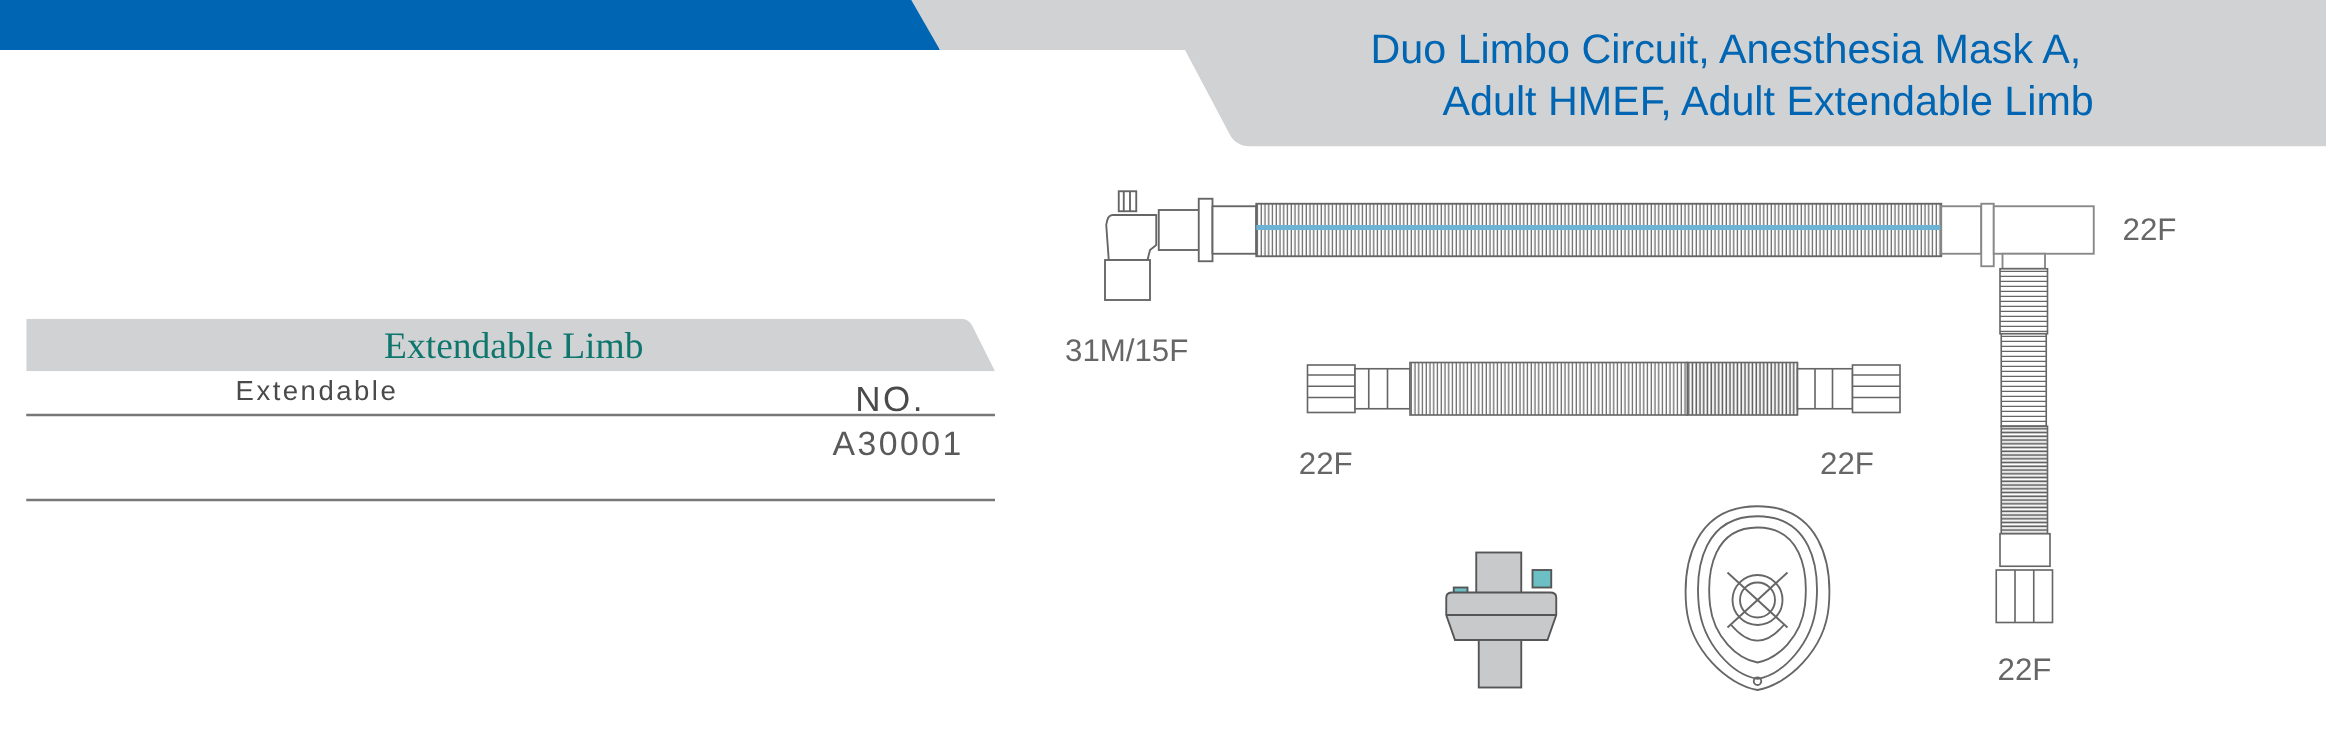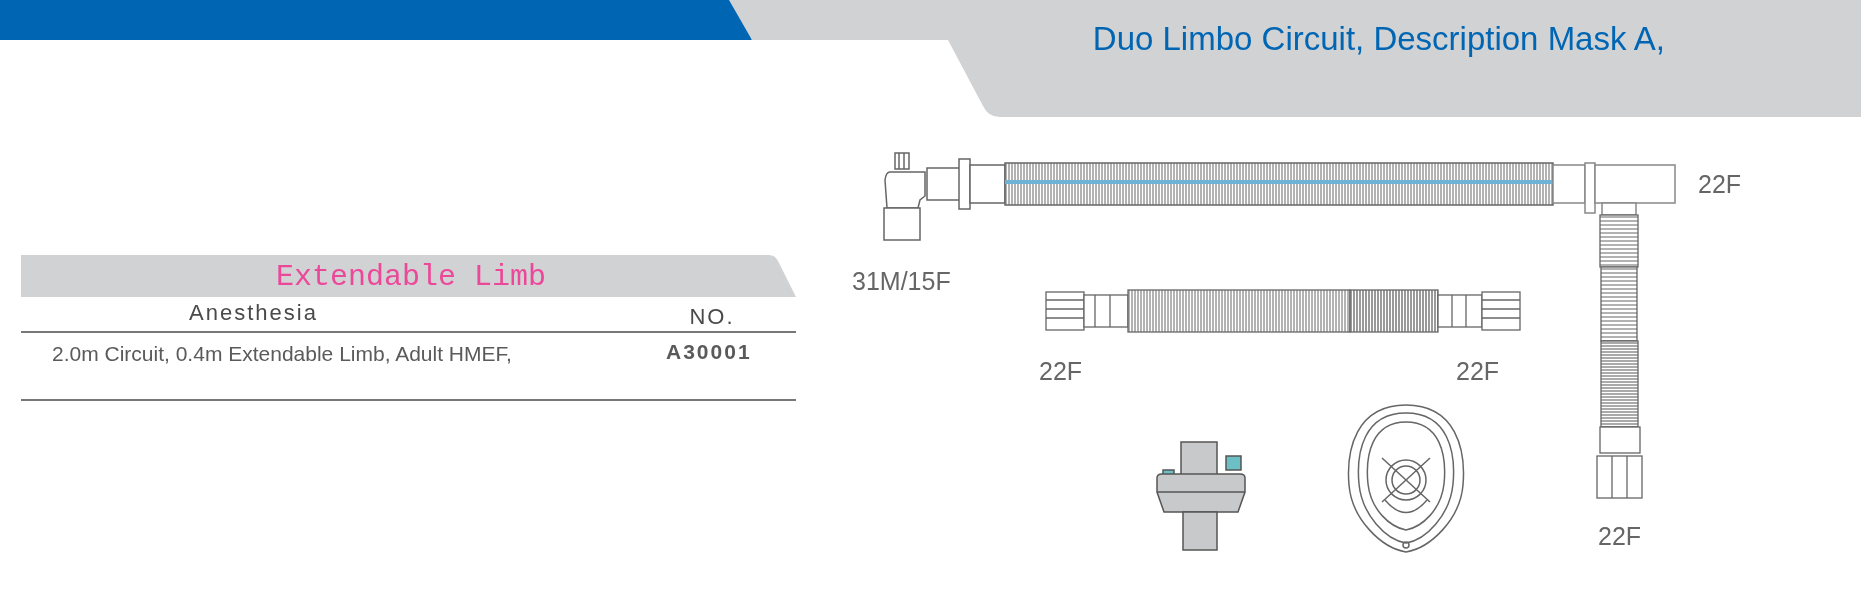--- a/index.html
+++ b/index.html
@@ -2,51 +2,51 @@
 <html><head>
 <meta charset="utf-8">
 <style>
   html,body{margin:0;padding:0;background:#fff;}
   body{width:1861px;height:595px;position:relative;overflow:hidden;font-family:"Liberation Sans",sans-serif;}
   .abs{position:absolute;}
   .title{position:absolute;left:1000px;top:18px;width:740px;color:#0066b3;font-size:33px;line-height:42px;text-align:right;font-family:"Liberation Sans",sans-serif;}
   .title .l1{display:block;padding-right:75px;}
   .title .l2{display:block;padding-right:65px;}
   .tbl-head{position:absolute;left:21px;top:255px;width:775px;height:42px;}
-  .tbl-head-text{position:absolute;left:0;width:780px;top:5px;text-align:center;color:#ec4899;font-size:30px;font-family:Liberation Mono, monospace;}
+  .tbl-head-text{position:absolute;left:0;width:780px;top:5px;text-align:center;color:#0f766e;font-size:30px;font-family:Liberation Serif, serif;}
   .col-desc{position:absolute;left:21px;top:300px;width:465px;text-align:center;color:#4a4a4a;font-size:22px;letter-spacing:2px;}
-  .col-no{position:absolute;left:672px;top:304px;width:80px;text-align:center;color:#4a4a4a;font-size:22px;letter-spacing:2px;}
+  .col-no{position:absolute;left:672px;top:304px;width:80px;text-align:center;color:#4a4a4a;font-size:28px;letter-spacing:2px;}
   .rule{position:absolute;left:21px;width:775px;height:2px;background:#777;}
   .row-desc{position:absolute;left:52px;top:340px;width:560px;color:#5a5a5a;font-size:21px;line-height:28px;}
-  .row-no{position:absolute;left:666px;top:340px;width:100px;color:#5a5a5a;font-size:21px;letter-spacing:2px;font-weight:bold;}
+  .row-no{position:absolute;left:666px;top:340px;width:100px;color:#5a5a5a;font-size:27px;letter-spacing:2px;}
   .lbl{position:absolute;color:#666;font-size:25px;text-align:center;}
 </style>
 </head>
 <body>
 
 <svg class="abs" style="left:0;top:0" width="1861" height="120">
   <polygon points="0,0 738,0 752,40 0,40" fill="#0066b3"></polygon>
   <path d="M729,0 L1861,0 L1861,117 L1000,117 Q988,117 983,106 L948,40 L752,40 Z" fill="#d1d2d4"></path>
 </svg>
 
 <div class="title">
-  <span class="l1">Duo Limbo Circuit, Description Mask A,</span>
+  <span class="l1">Duo Limbo Circuit, Anesthesia Mask A,</span>
+  <span class="l2">Adult HMEF, Adult Extendable Limb</span>
 </div>
 
 <svg class="abs" style="left:21px;top:255px" width="780" height="42">
   <path d="M0,0 L748,0 Q754,0 757,6 L775,42 L0,42 Z" fill="#d1d2d4"></path>
 </svg>
 <div class="tbl-head">
   <div class="tbl-head-text">Extendable Limb</div>
 </div>
-<div class="col-desc">Anesthesia</div>
+<div class="col-desc">Extendable</div>
 <div class="col-no">NO.</div>
 <div class="rule" style="top:331px"></div>
 <div class="row-desc">
-  <div>2.0m Circuit,  0.4m Extendable Limb, Adult HMEF,</div>
 </div>
 <div class="row-no">A30001</div>
 <div class="rule" style="top:399px"></div>
 
 <svg class="abs" style="left:0;top:0" width="1861" height="595">
   <defs>
     <pattern id="corr" width="6" height="44" patternUnits="userSpaceOnUse">
       <rect x="0" y="0" width="6" height="44" fill="#fff"></rect>
       <line x1="1" y1="0" x2="1" y2="44" stroke="#666" stroke-width="1"></line>
       <line x1="4" y1="0" x2="4" y2="44" stroke="#666" stroke-width="1"></line>

